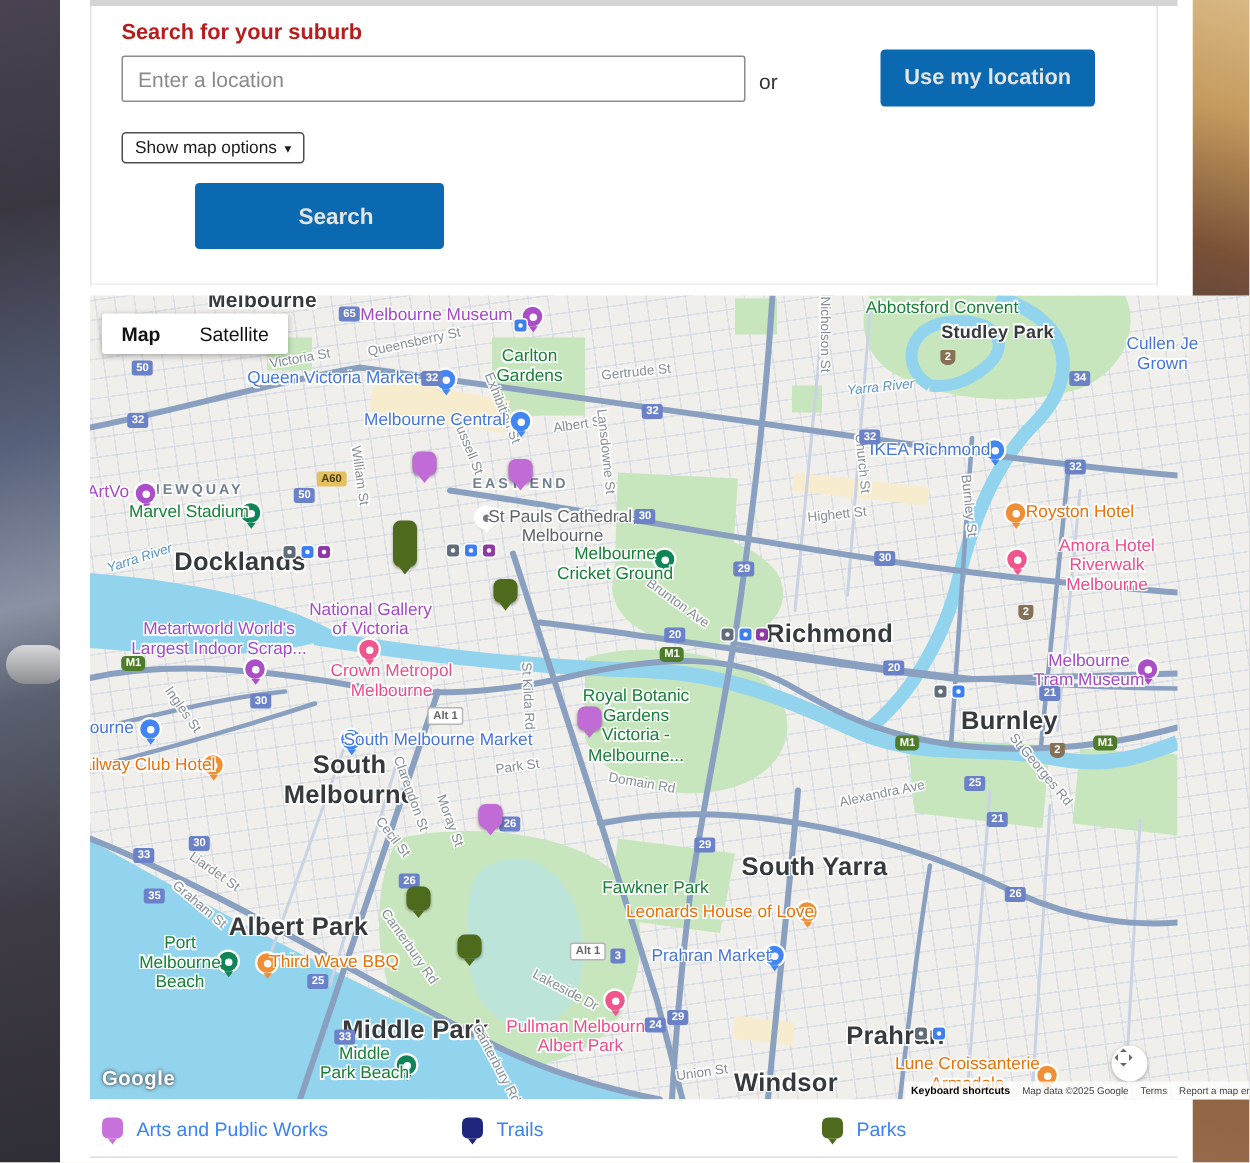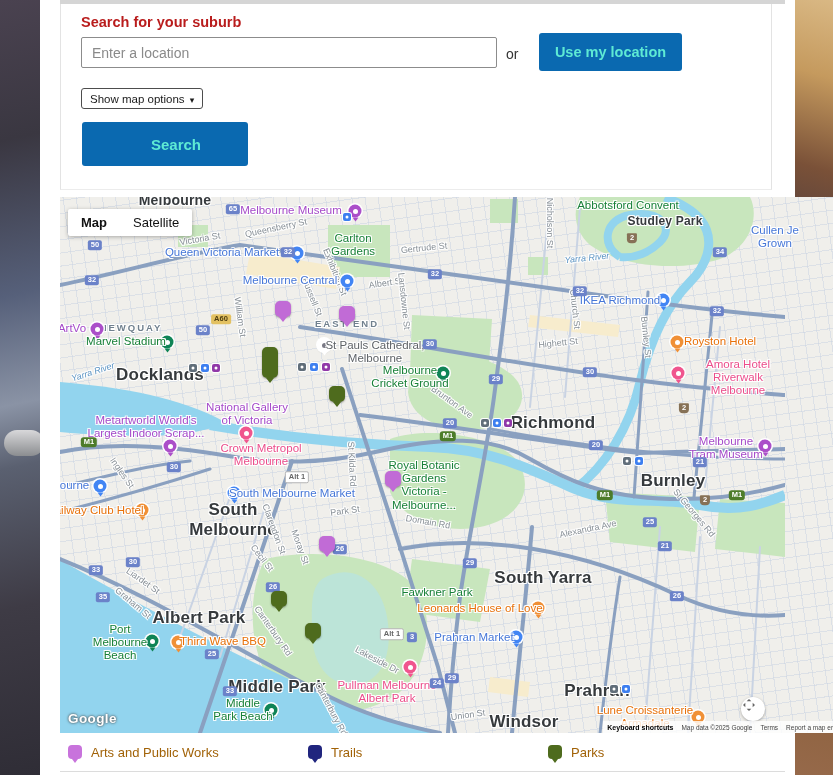--- a/index.html
+++ b/index.html
@@ -21,22 +21,22 @@
   .top-bar{position:absolute;left:20px;top:0;width:725px;height:4px;background:#d5d5d5;}
 
   
   .card{position:absolute;left:20px;top:4px;width:712px;height:186px;background:#fff;
         border-left:1px solid #e3e3e3;border-right:1px solid #e3e3e3;border-bottom:1px solid #ececec;box-sizing:border-box;}
   .search-title{position:absolute;left:20px;top:10px;font-size:14.5px;font-weight:bold;color:#b91c1c;}
   .loc-input{position:absolute;left:20px;top:33px;width:394px;height:29px;border:1px solid #8c8c8c;
              border-radius:2px;padding:0 10px;font-size:14px;color:#333;font-family:inherit;}
   .loc-input::placeholder{color:#8a8a8a;}
   .or-label{position:absolute;left:445px;top:42px;font-size:14px;color:#333;}
-  .btn{background:#0a69b0;color:#5eead4;font-weight:bold;border:none;border-radius:3px;
-       font-family:inherit;cursor:pointer;}
+  .btn{background:#0a69b0;color:#e5e5e5;font-weight:bold;border:none;border-radius:3px;
+       font-family:inherit;cursor:pointer;margin-left:48px;}
   .use-loc-btn{position:absolute;left:478px;top:29px;width:143px;height:38px;font-size:14.5px;}
   .map-opts-btn{position:absolute;left:20px;top:84px;height:21px;background:#fff;border:1px solid #4d4d4d;
        border-radius:3px;font-size:11.5px;color:#1a1a1a;padding:0 8px;font-family:inherit;cursor:pointer;}
   .map-opts-btn .arr{font-size:9px;margin-left:5px;}
   .search-btn{position:absolute;left:21px;top:118px;width:166px;height:44px;font-size:15px;padding-left:28px;}
 
   
   .map{position:absolute;left:20px;top:197px;width:785px;height:536px;overflow:hidden;
        background-color:#f0efeb;
        background-image:
@@ -97,21 +97,21 @@
           background:rgba(255,255,255,.8);font-size:6.5px;color:#444;padding:0 4px;z-index:30;white-space:nowrap;}
   .attrib .kb{color:#000;font-weight:bold;font-size:7px;}
 
   
   .legend{position:absolute;left:20px;top:733px;width:725px;height:38px;background:#fff;
           border-bottom:1px solid #dcdcdc;display:flex;align-items:center;}
   .legend-item{display:flex;align-items:center;width:240px;padding-left:8px;box-sizing:border-box;}
   .legend-pin{position:relative;width:14px;height:14px;border-radius:4px;background:var(--mc);margin-right:9px;flex:none;}
   .legend-pin::after{content:'';position:absolute;left:50%;top:100%;transform:translateX(-50%);
           border:3.5px solid transparent;border-top:4.5px solid var(--mc);}
-  .legend-label{font-size:13px;color:#a16207;}
+  .legend-label{font-size:13px;color:#3b82f6;}
 </style>
 </head>
 <body>
 
 <div class="photo-left"></div>
 <div class="photo-right"></div>
 
 <div class="panel">
   <div class="top-bar"></div>
 

